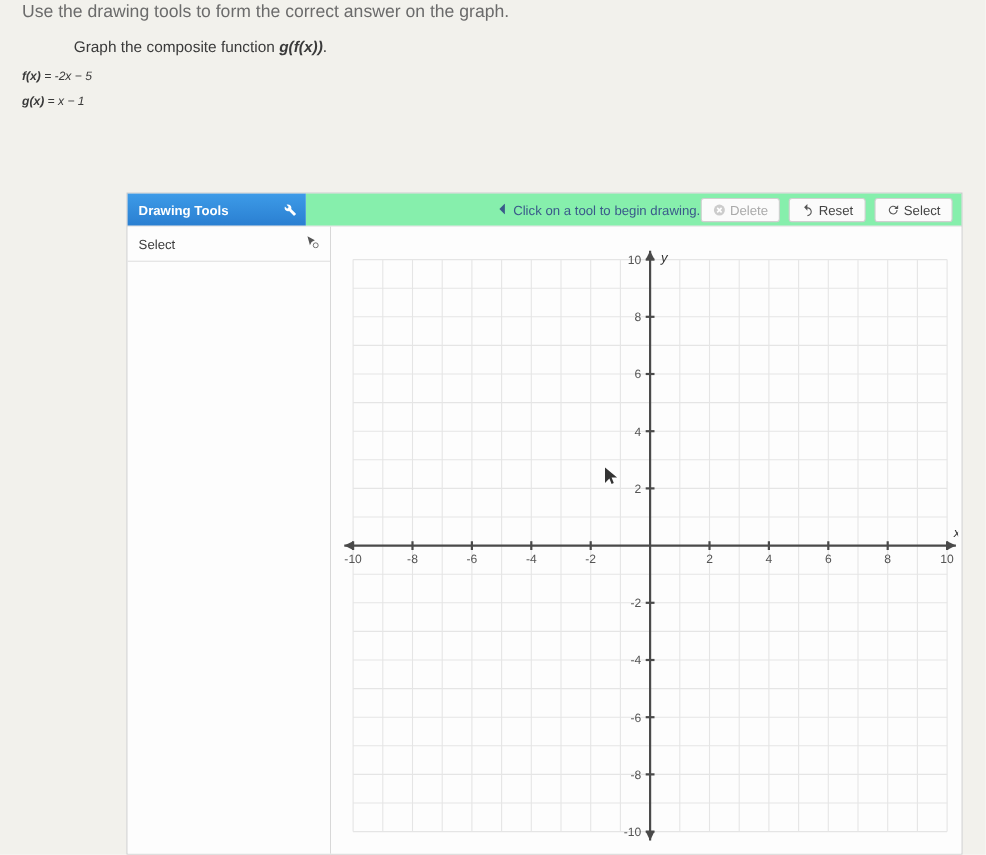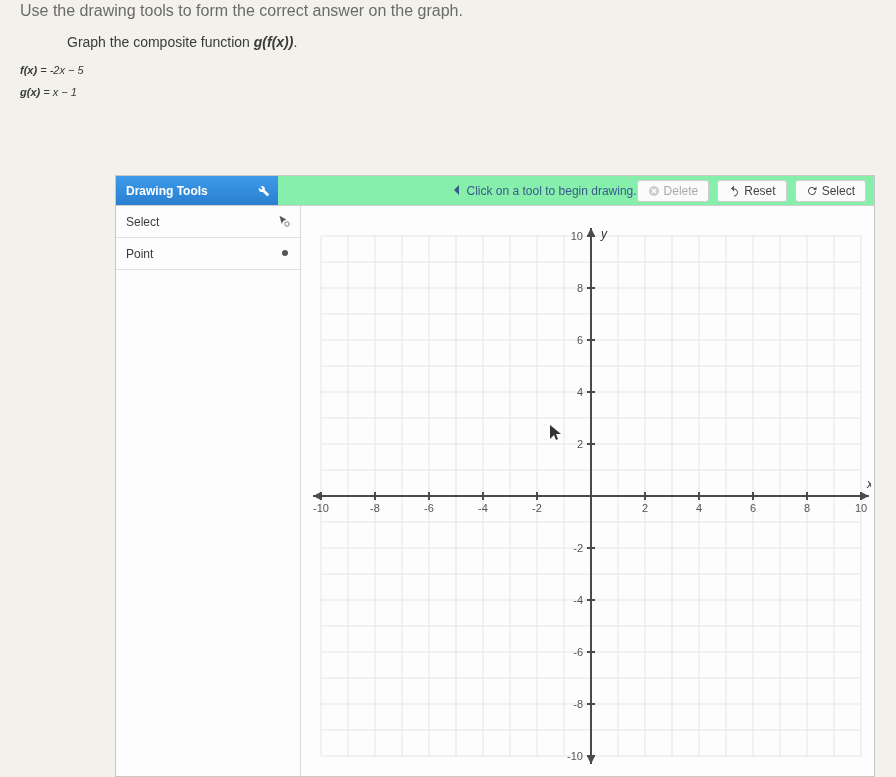--- a/index.html
+++ b/index.html
@@ -179,28 +179,20 @@
   </div>
 
   <div class="panel-body">
     <div class="tool-list">
       <div class="tool-row">
         <span>Select</span>
         <span class="tool-icon">
           <svg width="12" height="12" viewBox="0 0 16 16">
               <path fill="#555" d="M2 1l3 11 2-4 4-2z"></path>
               <circle cx="12" cy="12" r="3" fill="none" stroke="#555" stroke-width="1"></circle>
-            </svg>
-        </span>
-      </div>
-      <div class="tool-row">
-        <span>Point</span>
-        <span class="tool-icon">
-          <svg width="10" height="10">
-              <circle cx="5" cy="5" r="3" fill="#555"></circle>
             </svg>
         </span>
       </div>
     </div>
 
     <div class="grid-area">
       <svg class="grid" width="560" height="540" viewBox="0 0 560 540">
           <line x1="10" y1="530" x2="10" y2="10" class="minor"></line>
           <line x1="37" y1="530" x2="37" y2="10" class="minor"></line>
           <line x1="64" y1="530" x2="64" y2="10" class="minor"></line>

